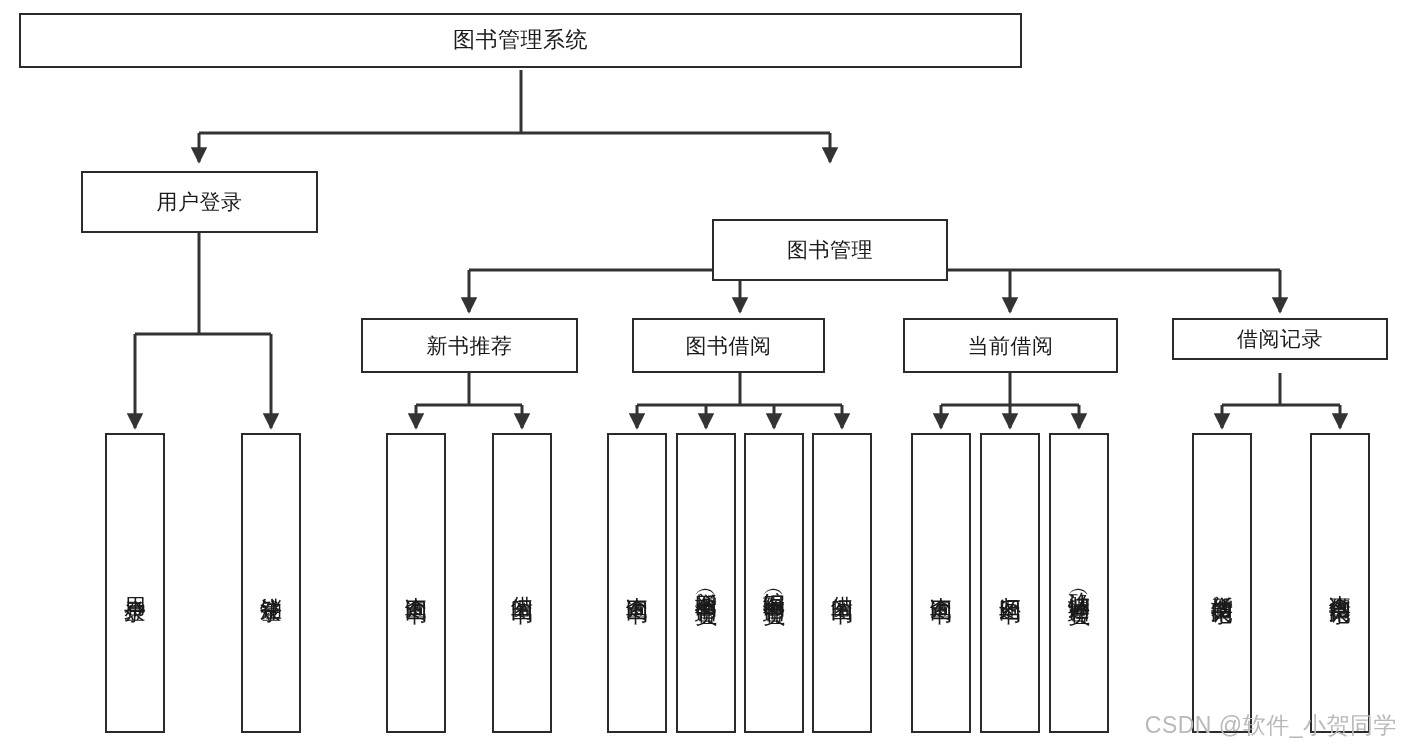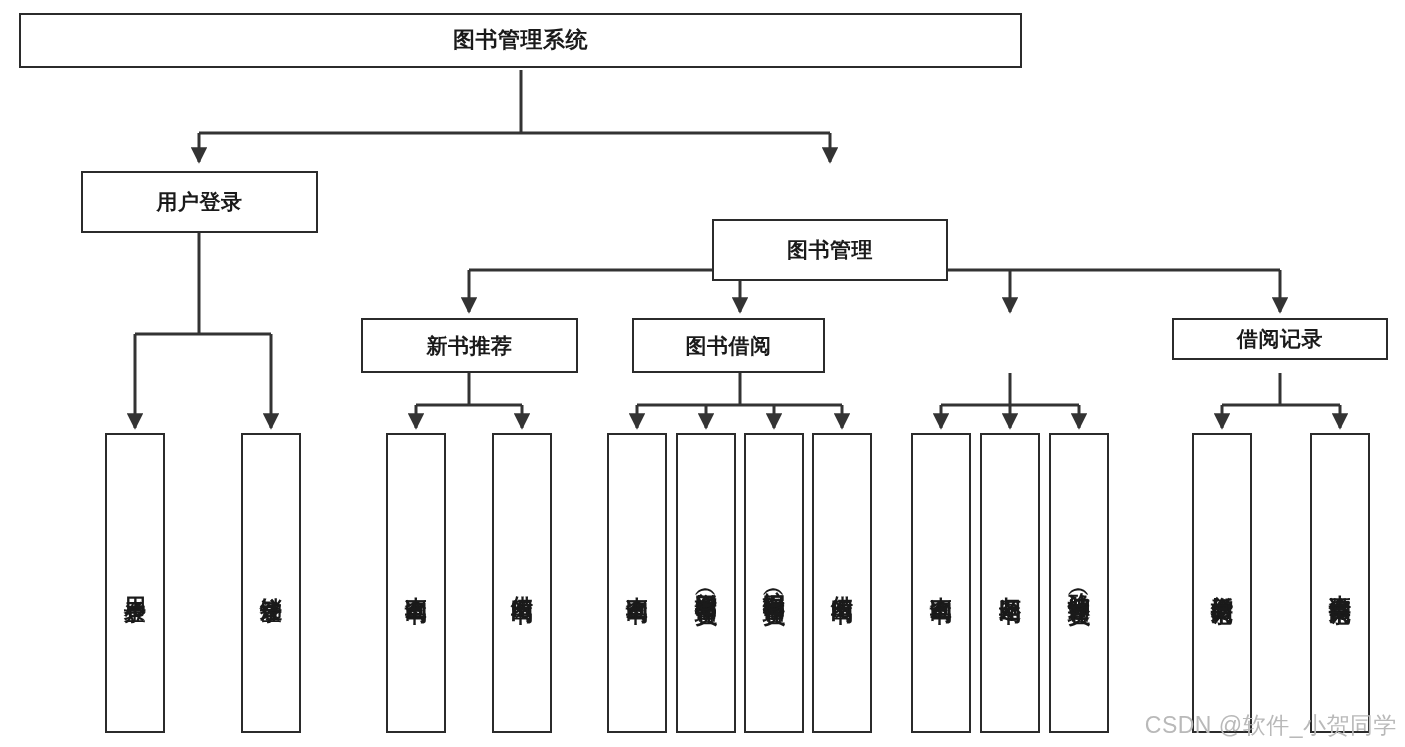--- a/index.html
+++ b/index.html
@@ -20,21 +20,20 @@
   }
   .node {
     position: absolute;
     box-sizing: border-box;
     background: #ffffff;
     border: 2px solid #2b2b2b;
     display: flex;
     align-items: center;
     justify-content: center;
     color: #1a1a1a;
-    font-weight: bold;
   }
   .node-label {
     display: block;
     text-align: center;
     letter-spacing: 0.5px;
     line-height: 1.1;
   }
   
   .node.h .node-label {
     writing-mode: horizontal-tb;
@@ -139,20 +138,23 @@
   <div class="node h" style="left:712px; top:171px; width:236px; height:62px;margin-top:48px;">
     <span class="node-label">图书管理</span>
   </div>
 
   <div class="node h" style="left:361px; top:318px; width:217px; height:55px;">
     <span class="node-label">新书推荐</span>
   </div>
   <div class="node h" style="left:632px; top:318px; width:193px; height:55px;">
     <span class="node-label">图书借阅</span>
   </div>
+  <div class="node h" style="left:903px; top:318px; width:215px; height:55px;">
+    <span class="node-label">当前借阅</span>
+  </div>
   <div class="node h" style="left:1172px; top:318px; width:216px; height:42px;">
     <span class="node-label">借阅记录</span>
   </div>
 
   <div class="node v" style="left:105px; top:433px; width:60px; height:300px;">
     <span class="node-label">用户登录</span>
   </div>
   <div class="node v" style="left:241px; top:433px; width:60px; height:300px;">
     <span class="node-label">注销登录</span>
   </div>

